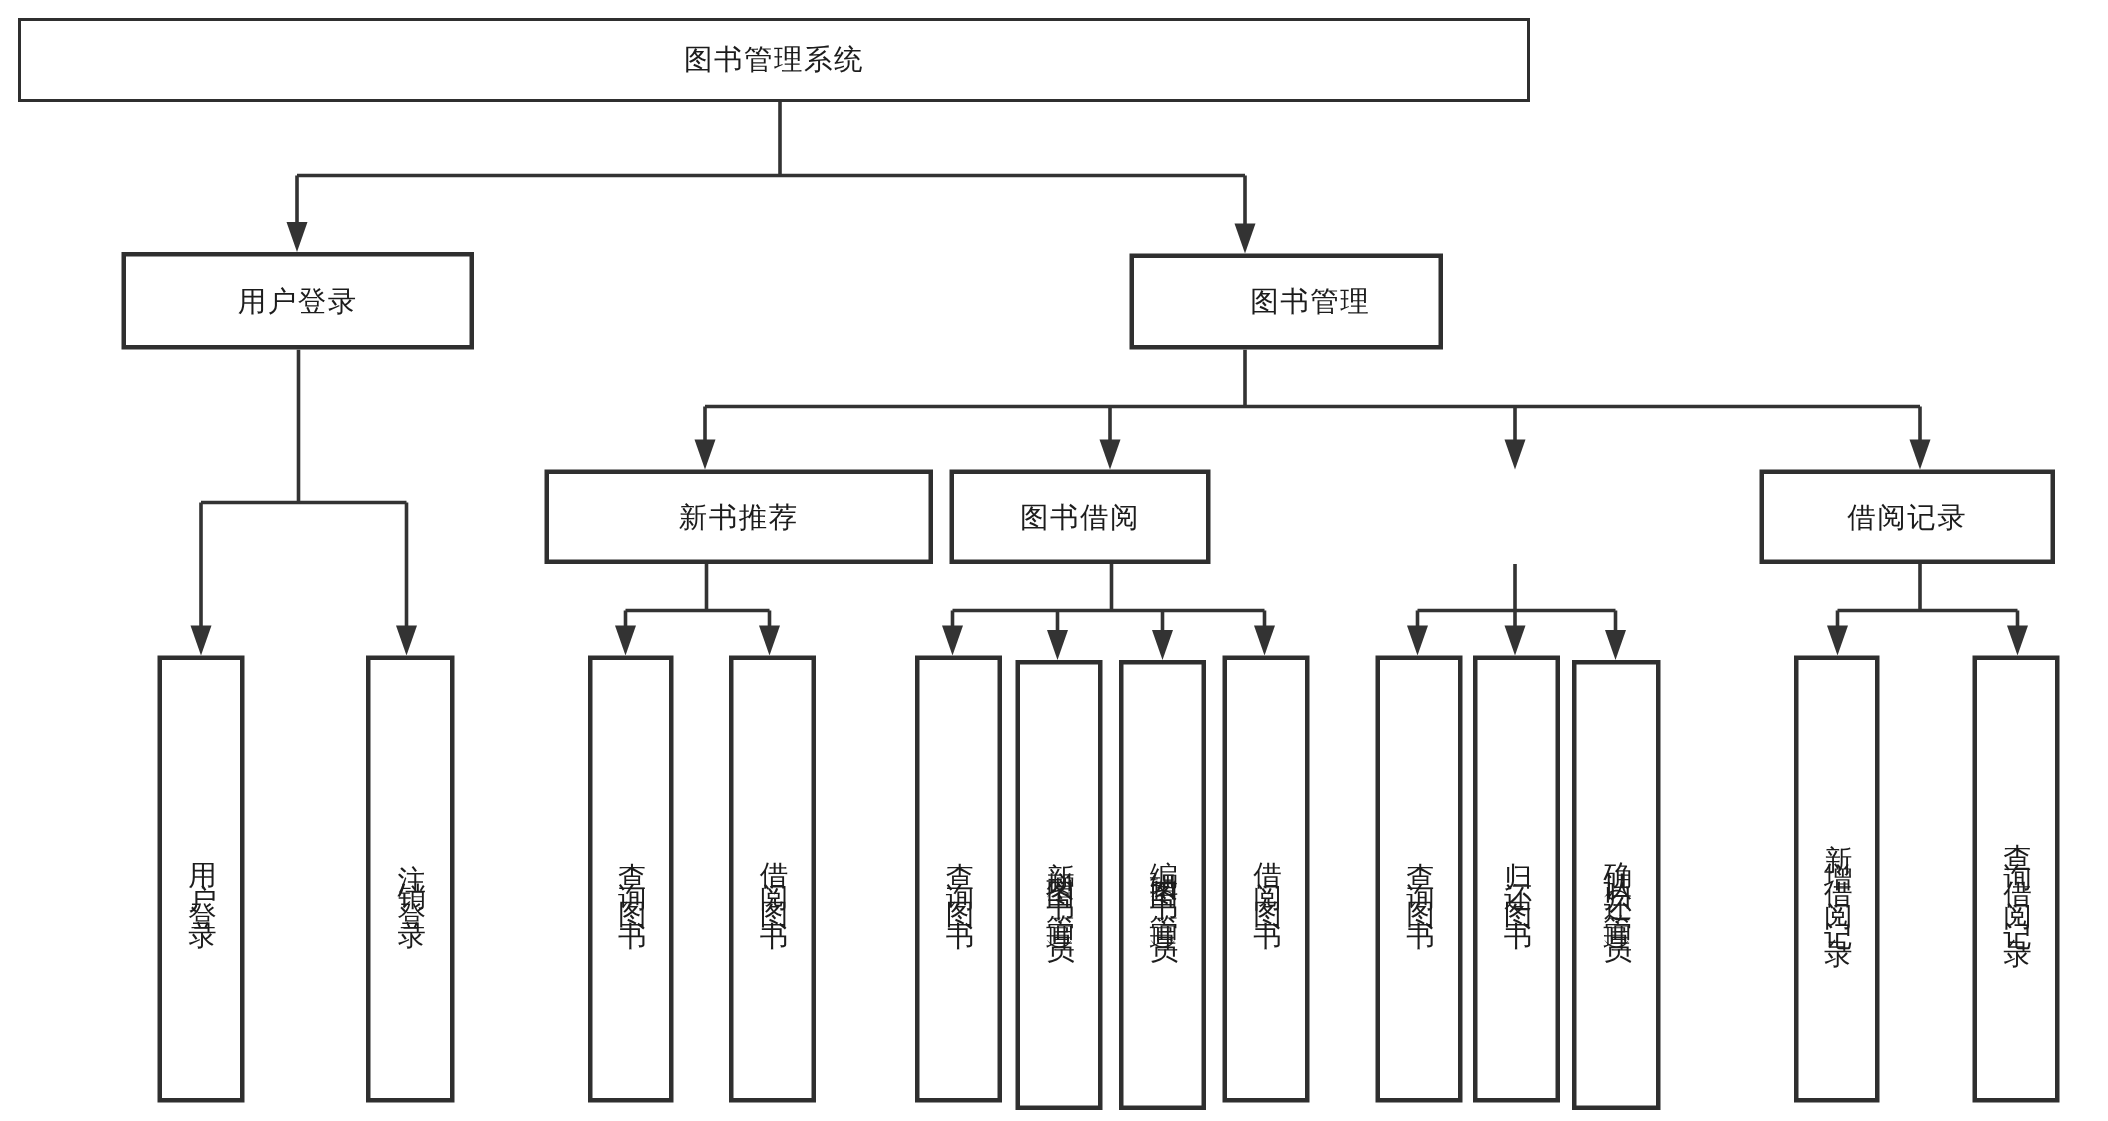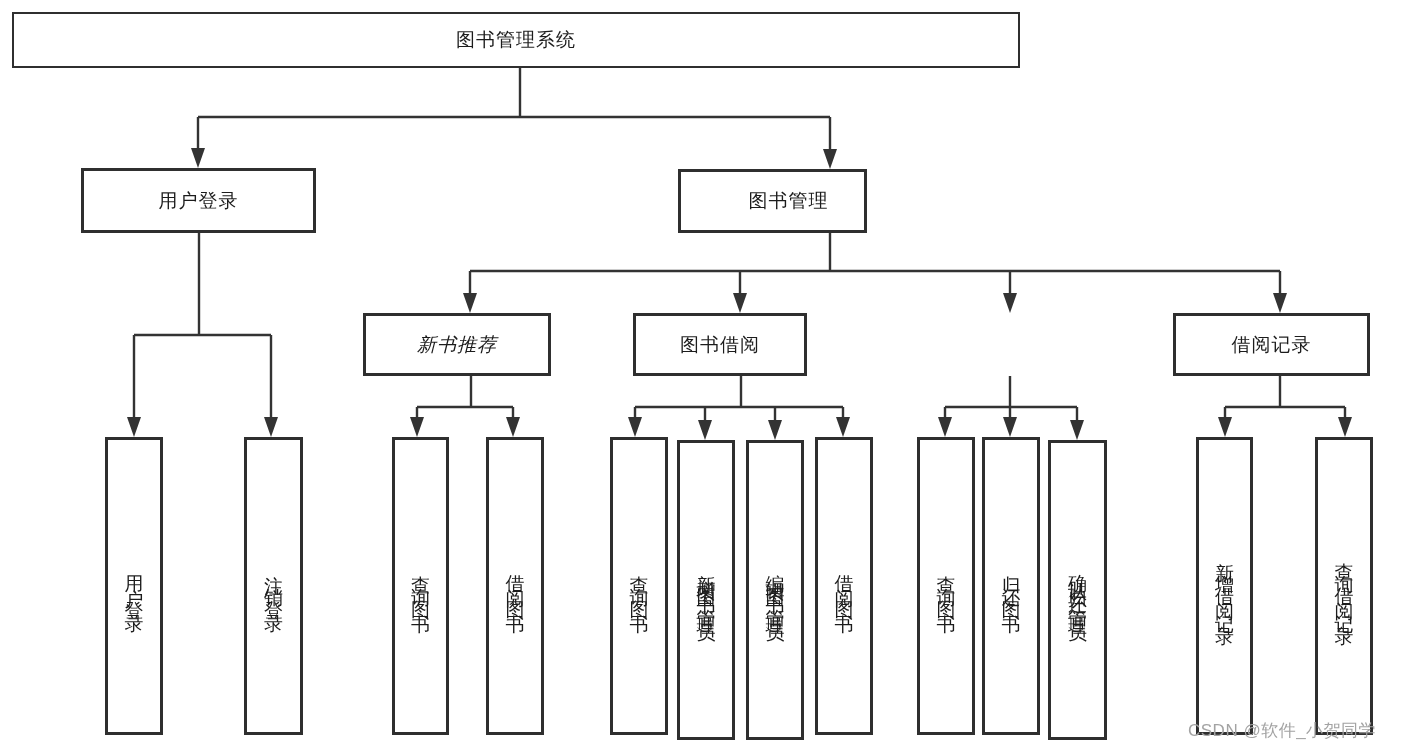--- a/index.html
+++ b/index.html
@@ -80,25 +80,25 @@
     </g>
   </svg>
 
   <div class="hbox root" style="left:12px;top:12px;width:1008px;height:56px;">
     <span>图书管理系统</span>
   </div>
 
   <div class="hbox" style="left:81px;top:168px;width:235px;height:65px;">
     <span>用户登录</span>
   </div>
-  <div class="hbox" style="left:678px;top:169px;width:189px;height:64px;padding-left:32px;">
+  <div class="hbox" style="left:753px;top:169px;width:209px;height:64px;padding-left:32px;">
     <span>图书管理</span>
   </div>
 
-  <div class="hbox" style="left:363px;top:313px;width:188px;height:63px;font-style:italic;">
+  <div class="hbox" style="left:363px;top:313px;width:259px;height:63px;">
     <span>新书推荐</span>
   </div>
   <div class="hbox" style="left:633px;top:313px;width:174px;height:63px;">
     <span>图书借阅</span>
   </div>
   <div class="hbox" style="left:1173px;top:313px;width:197px;height:63px;">
     <span>借阅记录</span>
   </div>
 
   <div class="vbox" style="left:105px;top:437px;width:58px;height:298px;">
@@ -138,15 +138,14 @@
     <span>确认归还（管理员）</span>
   </div>
 
   <div class="vbox" style="left:1196px;top:437px;width:57px;height:298px;">
     <span>新增借阅记录</span>
   </div>
   <div class="vbox" style="left:1315px;top:437px;width:58px;height:298px;">
     <span>查询借阅记录</span>
   </div>
 
-  <div class="watermark">CSDN @软件_小贺同学</div>
 
 </div>
 
 </body></html>

